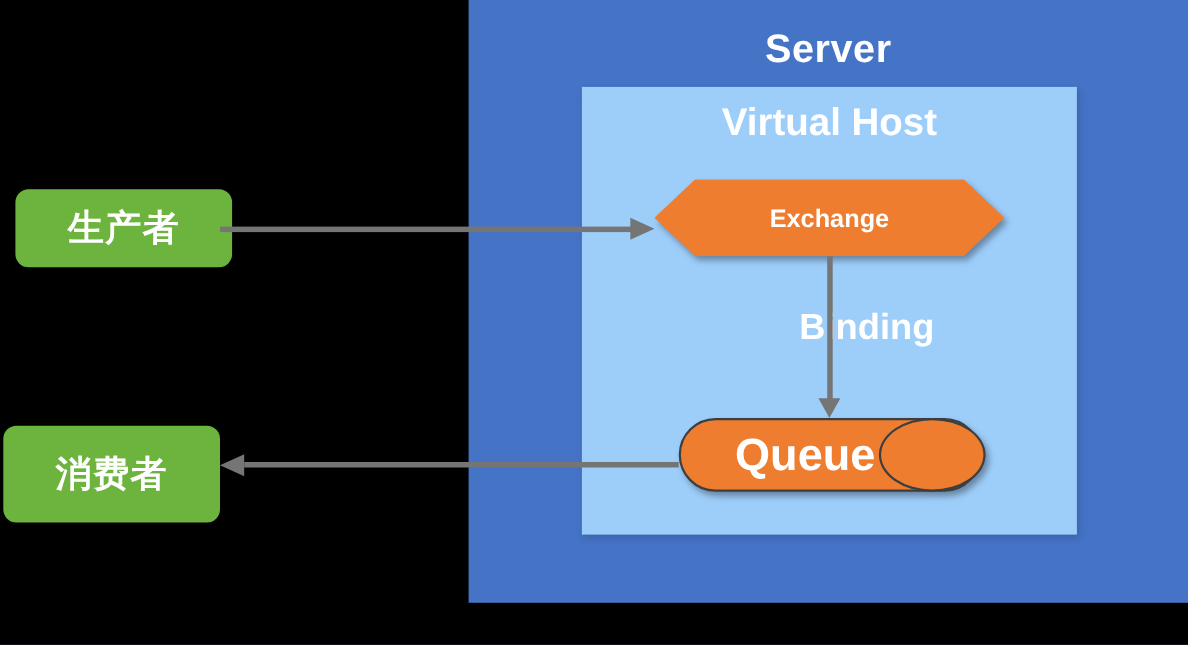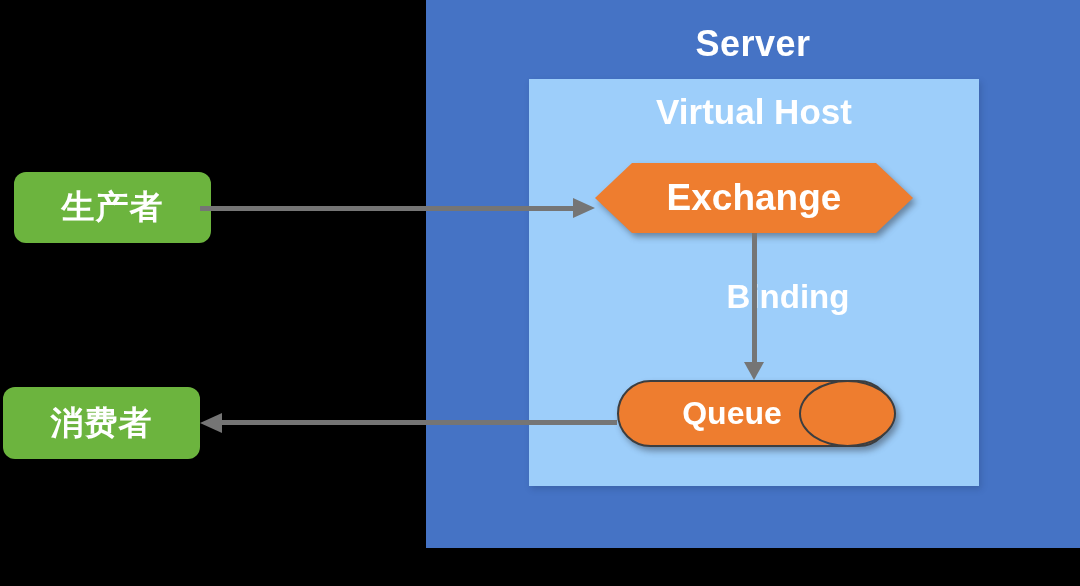--- a/index.html
+++ b/index.html
@@ -69,21 +69,21 @@
     left: 66px; top: 84px;            
     width: 318px; height: 70px;
     filter: drop-shadow(3px 4px 3px rgba(40,45,55,0.45));
   }
   .hex {
     width: 100%; height: 100%;
     background: var(--node-orange);
     clip-path: polygon(0 50%, 37px 0, 281px 0, 100% 50%, 281px 100%, 37px 100%);
     display: flex; align-items: center; justify-content: center;
   }
-  .hex-label { font-size: 37px; line-height: 36px; }
+  .hex-label { font-size: 23px; line-height: 36px; }
 
   
   .binding-label {
     position: absolute;
     left: 189px; top: 199px;          
     width: 140px;
     text-align: center;
     font-size: 33px;
     line-height: 38px;
   }
@@ -109,28 +109,28 @@
     width: 97px; height: 67px;
     background: var(--node-orange);
     border: 2px solid var(--queue-outline);
     border-radius: 50%;
   }
   .queue-label {
     position: absolute;
     left: 0; top: 0;
     width: 230px; height: 67px;
     display: flex; align-items: center; justify-content: center;
-    font-size: 32px;
+    font-size: 41px;
   }
 
   
   .endpoint {
     position: absolute;
     left: 3px;
-    width: 197px; height: 72px;
+    width: 197px; height: 88px;
     background: var(--endpoint-green);
     border-radius: 12px;
     display: flex; align-items: center; justify-content: center;
     font-size: 33px;
     letter-spacing: 1px;
     box-shadow: 1px 2px 3px rgba(0,0,0,0.55);
   }
   .producer-box { top: 172px; height: 71px; margin-left: 11px; }
   .consumer-box { top: 387px; }
 

